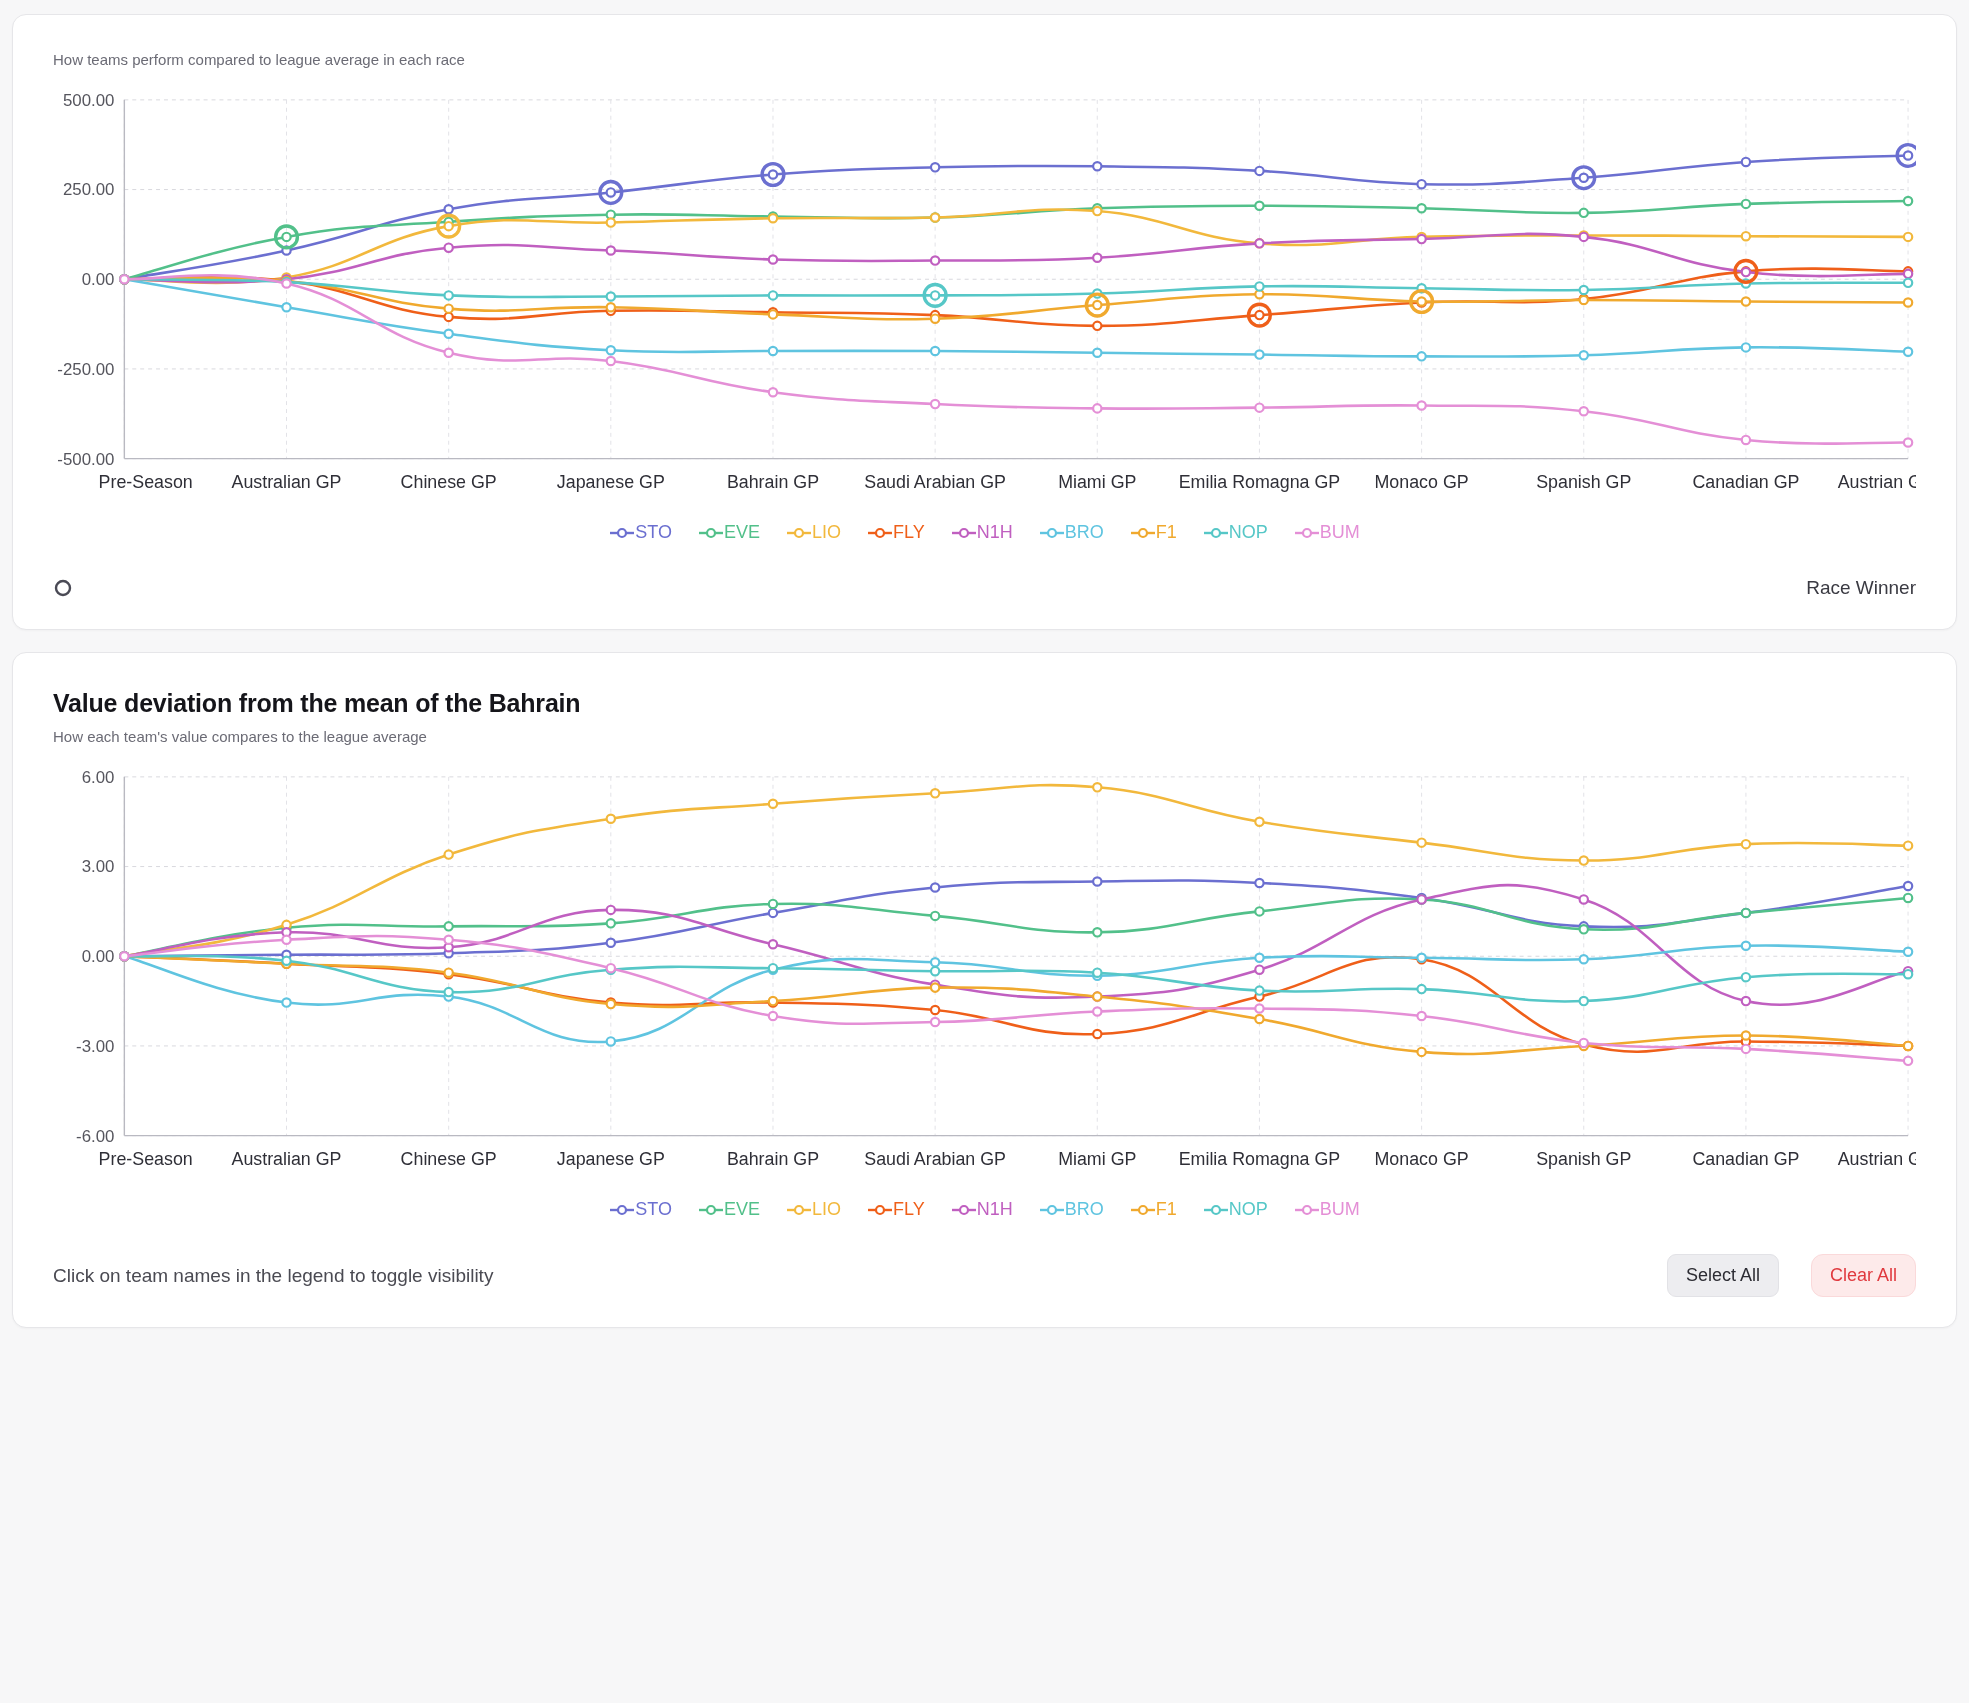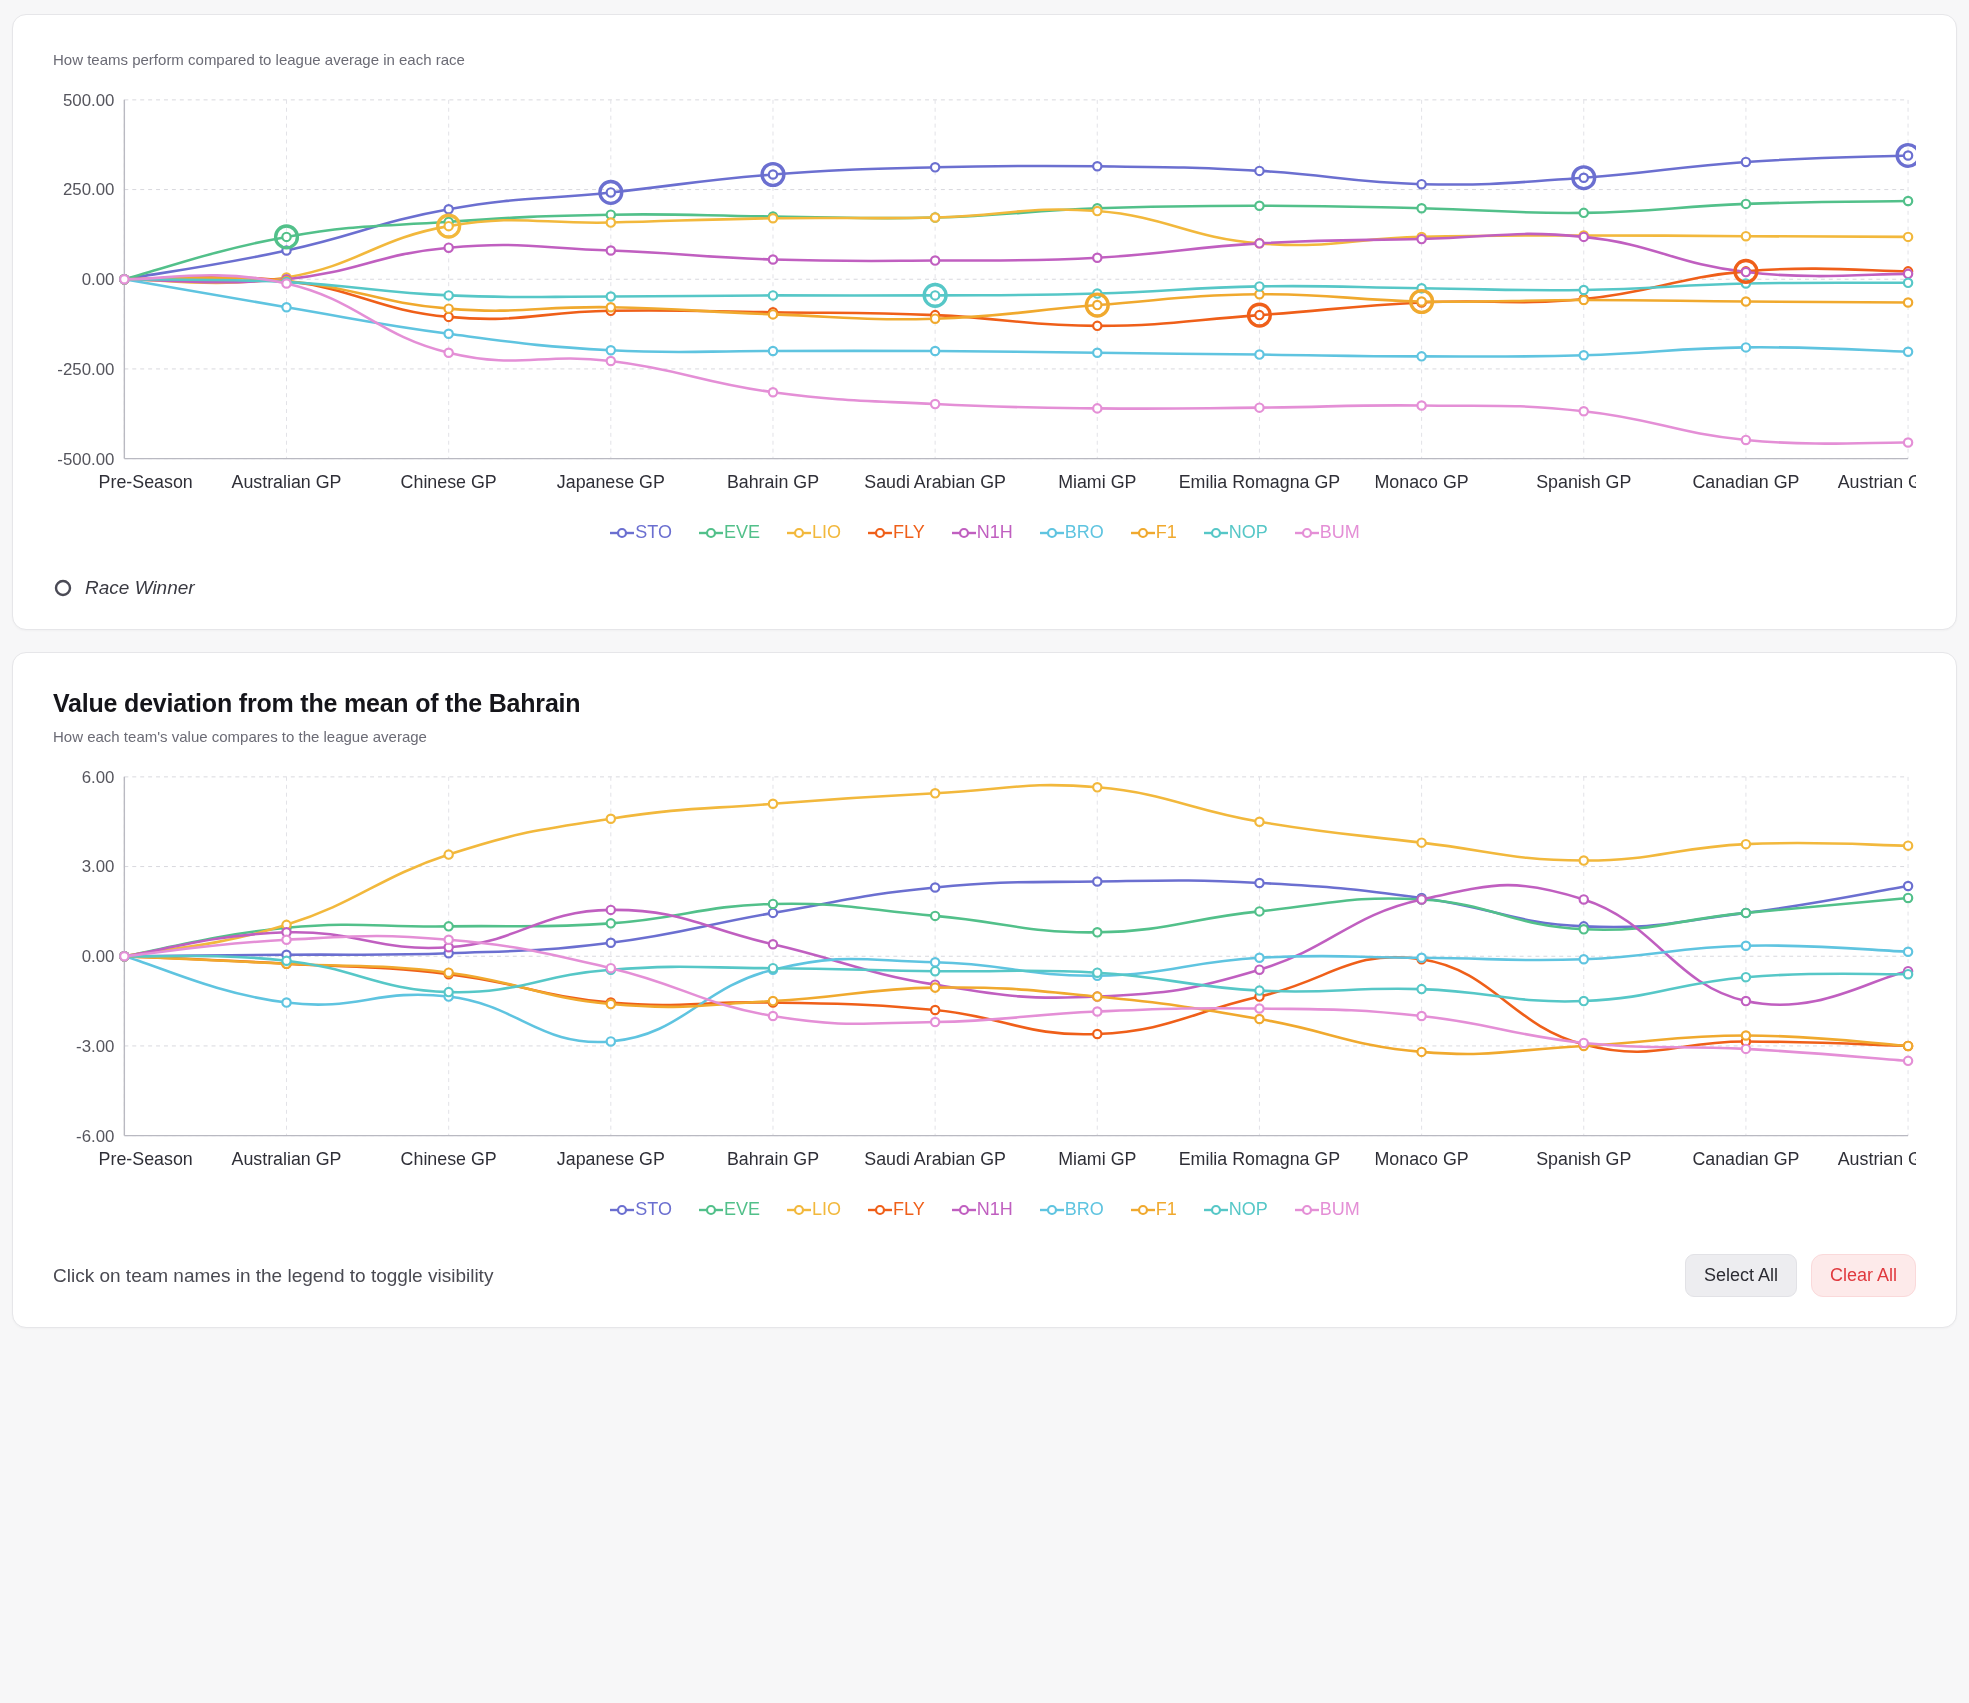--- a/index.html
+++ b/index.html
@@ -50,37 +50,36 @@
     align-items: center;
     font-size: 18px;
     cursor: pointer;
     user-select: none;
   }
   .legend-marker { display: block; }
   .legend-label { font-size: 18px; }
 
   .winner-note {
     display: flex;
-    justify-content: flex-start;
+    justify-content: space-between;
     align-items: center;
     gap: 12px;
     margin-top: 34px;
     font-size: 19px;
     color: #3a3a42;
-    font-style: italic;
   }
 
   .footer-row {
     display: flex;
     align-items: center;
     justify-content: space-between;
     margin-top: 34px;
   }
   .hint { font-size: 19px; color: #4a4a52; }
-  .btns { display: flex; gap: 14px; align-items: center; }
+  .btns { display: flex; gap: 32px; align-items: center; }
   .btn {
     font-size: 18px;
     padding: 10px 18px;
     border-radius: 9px;
     border: 1px solid transparent;
     cursor: pointer;
     font-family: "Liberation Sans", sans-serif;
   }
   .btn-select {
     background: #ededf0;

